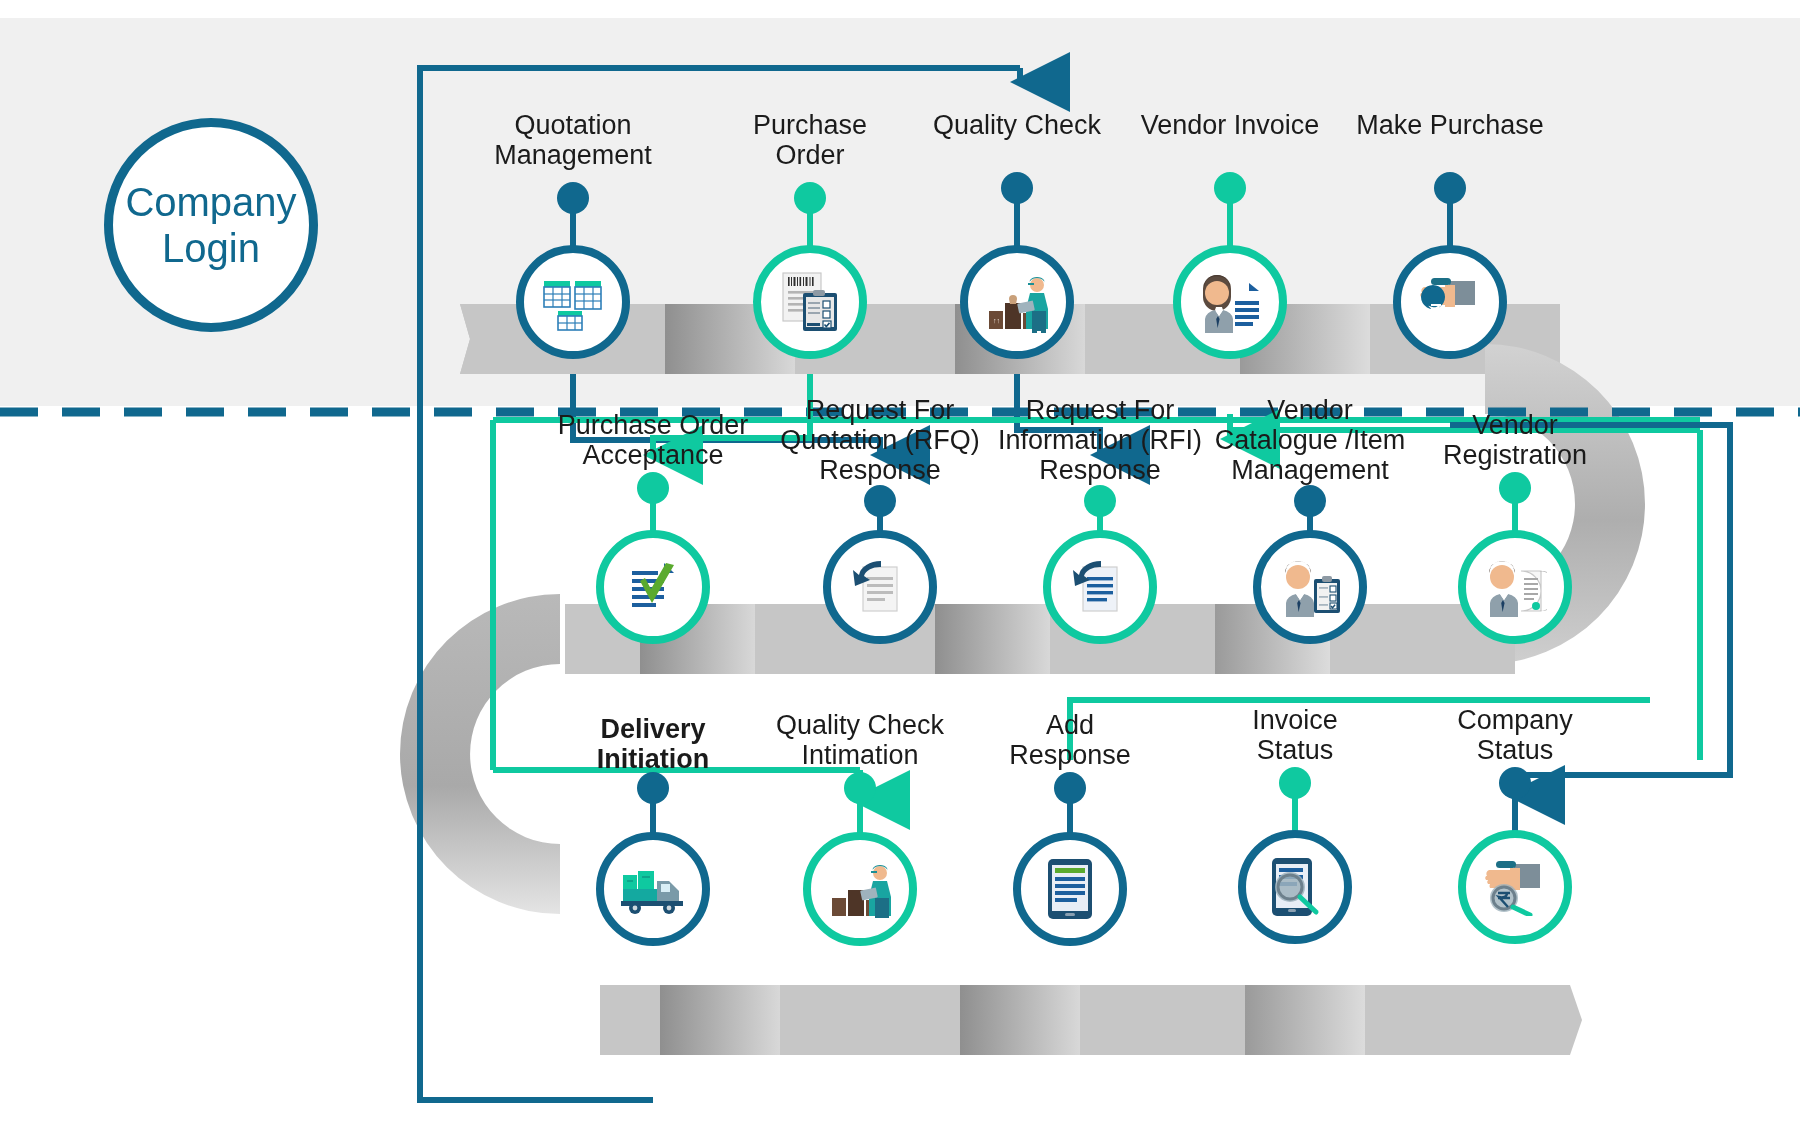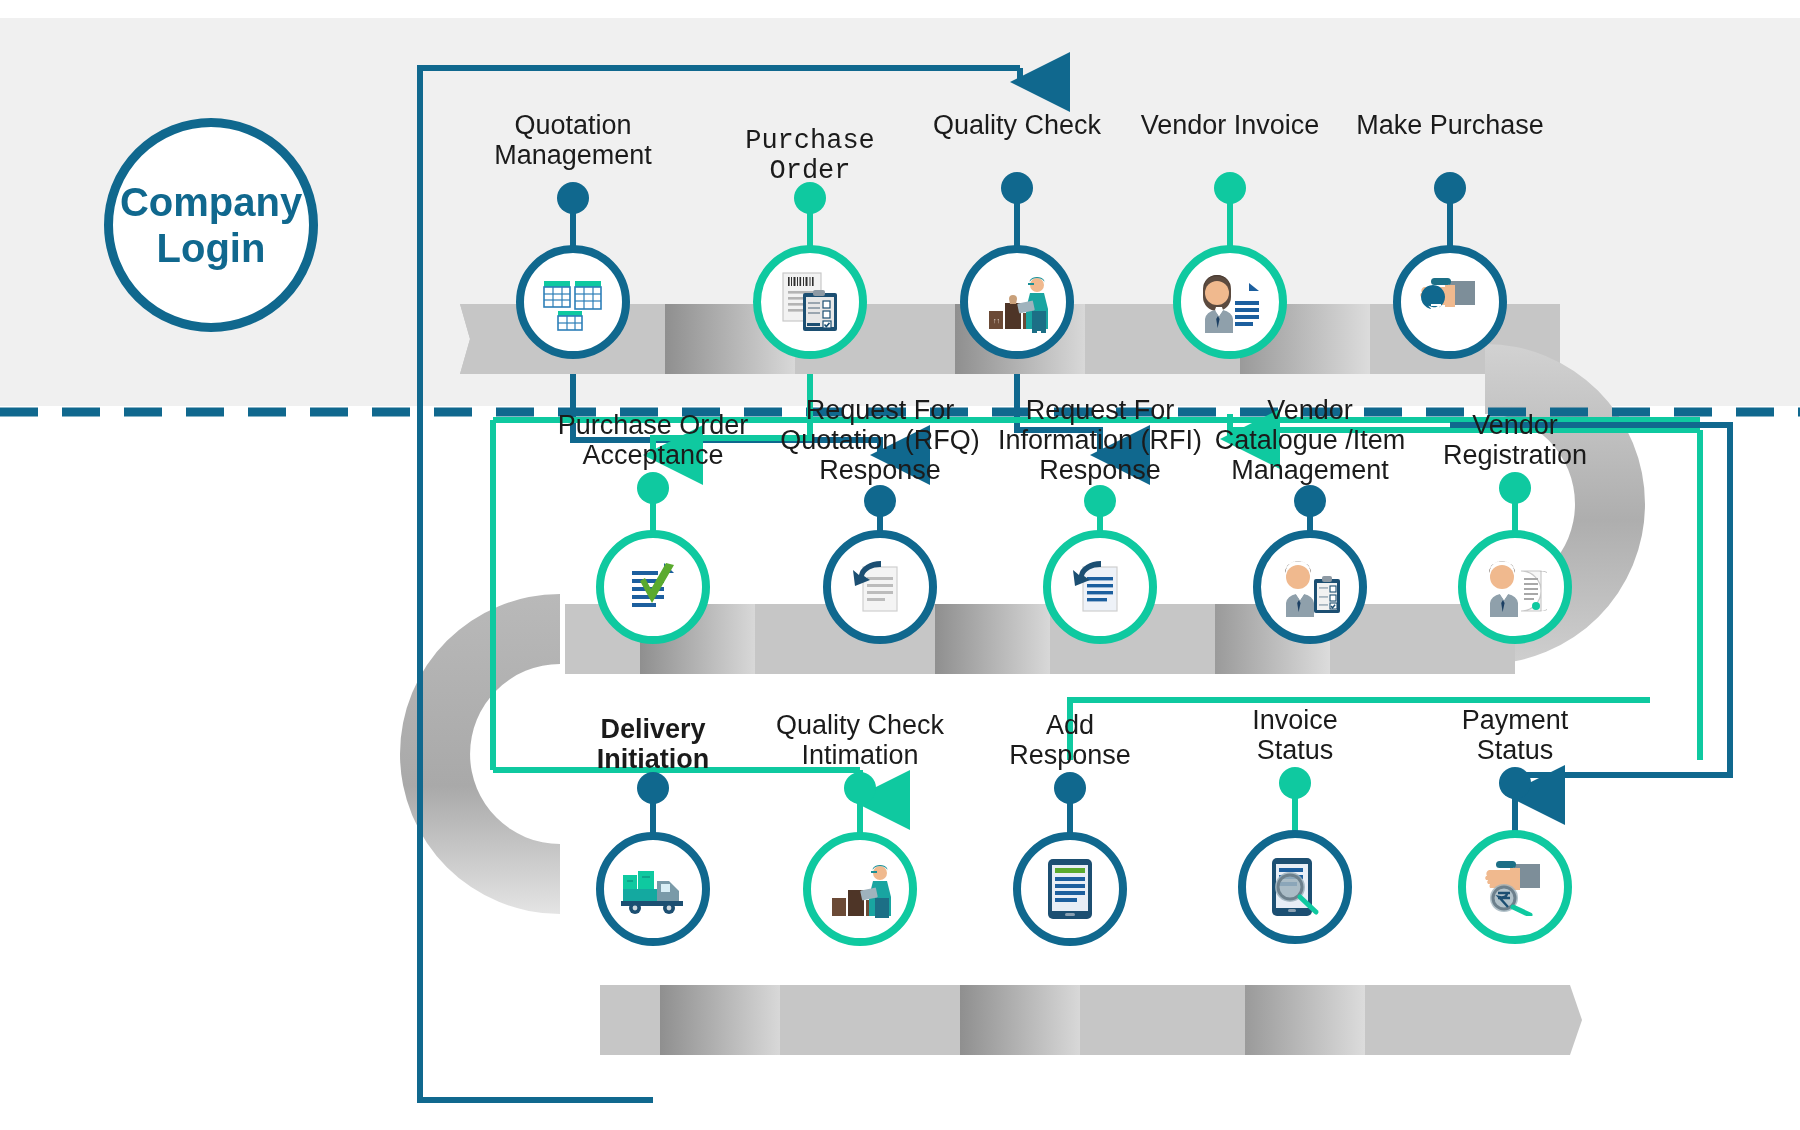--- a/index.html
+++ b/index.html
@@ -13,21 +13,21 @@
   #stage{position:absolute;left:0;top:0;width:1800px;height:1130px;}
   .band-company{
     position:absolute;left:0;top:18px;width:1800px;height:388px;
     background:#f0f0f0;
   }
   svg.layer{position:absolute;left:0;top:0;width:1800px;height:1130px;overflow:visible;}
   .login-circle{
     position:absolute;border-radius:50%;
     display:flex;align-items:center;justify-content:center;
     text-align:center;line-height:1.15;
-    font-weight:700;
+    font-weight:400;
   }
   .login-company{
     left:104px;top:118px;width:196px;height:196px;
     background:#ffffff;border:9px solid #10688e;
     color:#10688e;font-size:40px;
   }
   .login-vendor{
     left:108px;top:625px;width:196px;height:196px;
     background:#e3ecf7;border:9px solid #10688e;
     color:#10688e;font-size:40px;
@@ -175,21 +175,21 @@
         <rect x="16" y="38" width="24" height="5" fill="#0fc9a0"></rect>
         <rect x="16" y="43" width="24" height="14" fill="#ffffff" stroke="#2d7fb8" stroke-width="1.6"></rect>
         <line x1="16" y1="50" x2="40" y2="50" stroke="#2d7fb8" stroke-width="1.2"></line>
         <line x1="25" y1="43" x2="25" y2="57" stroke="#2d7fb8" stroke-width="1.2"></line>
         <line x1="33" y1="43" x2="33" y2="57" stroke="#2d7fb8" stroke-width="1.2"></line>
       </svg>
     </div>
   </div>
 
   <div class="node teal" style="left:810px;top:110px;">
-    <div class="label" style="top:16px;font-family:Liberation Mono, monospace;">Purchase
+    <div class="label" style="top:0;">Purchase
 Order</div>
     <div class="dot" style="top:72px;background:#0fc9a0;"></div>
     <div class="stem" style="top:86px;height:78px;background:#0fc9a0;"></div>
     <div class="ring" style="top:135px;">
       <svg width="62" height="62" viewBox="0 0 62 62">
         <rect x="4" y="2" width="38" height="48" fill="#f2f2f2" stroke="#c9c9c9" stroke-width="1.2"></rect>
         <g fill="#2f2f2f">
           <rect x="9" y="6" width="1.6" height="9"></rect>
             <rect x="12" y="6" width="1" height="9"></rect>
           <rect x="14.5" y="6" width="2" height="9"></rect>
@@ -491,21 +491,21 @@
           </g>
         <circle cx="22" cy="30" r="15" fill="#9fb3bd" opacity="0.85"></circle>
         <circle cx="22" cy="30" r="12" fill="none" stroke="#6d808c" stroke-width="3"></circle>
         <line x1="32" y1="40" x2="48" y2="55" stroke="#0fc9a0" stroke-width="5" stroke-linecap="round"></line>
         <rect x="20" y="52" width="8" height="3" rx="1.5" fill="#8aa0b2"></rect>
       </svg>
     </div>
   </div>
 
   <div class="node teal" style="left:1515px;top:705px;">
-    <div class="label" style="top:0;">Payment
+    <div class="label" style="top:0;">Company
 Status</div>
     <div class="dot" style="top:62px;background:#10688e;"></div>
     <div class="stem" style="top:76px;height:74px;background:#10688e;"></div>
     <div class="ring" style="top:125px;">
       <svg width="62" height="58" viewBox="0 0 62 58">
         <rect x="30" y="6" width="26" height="24" fill="#7d8e99"></rect>
         <rect x="12" y="3" width="20" height="7" rx="3.5" fill="#1c6f86"></rect>
         <path d="M6,12 h22 v18 h-22 a4,4 0 0 1 0,-4 h-2 a3,3 0 0 1 0,-4 h-2 a3,3 0 0 1 0,-4 h1 a4,4 0 0 1 2,-6 z" fill="#f0b98e"></path>
         <rect x="26" y="10" width="10" height="22" fill="#f0b98e"></rect>
         <circle cx="20" cy="40" r="14" fill="#9fb3bd" opacity="0.8"></circle>

